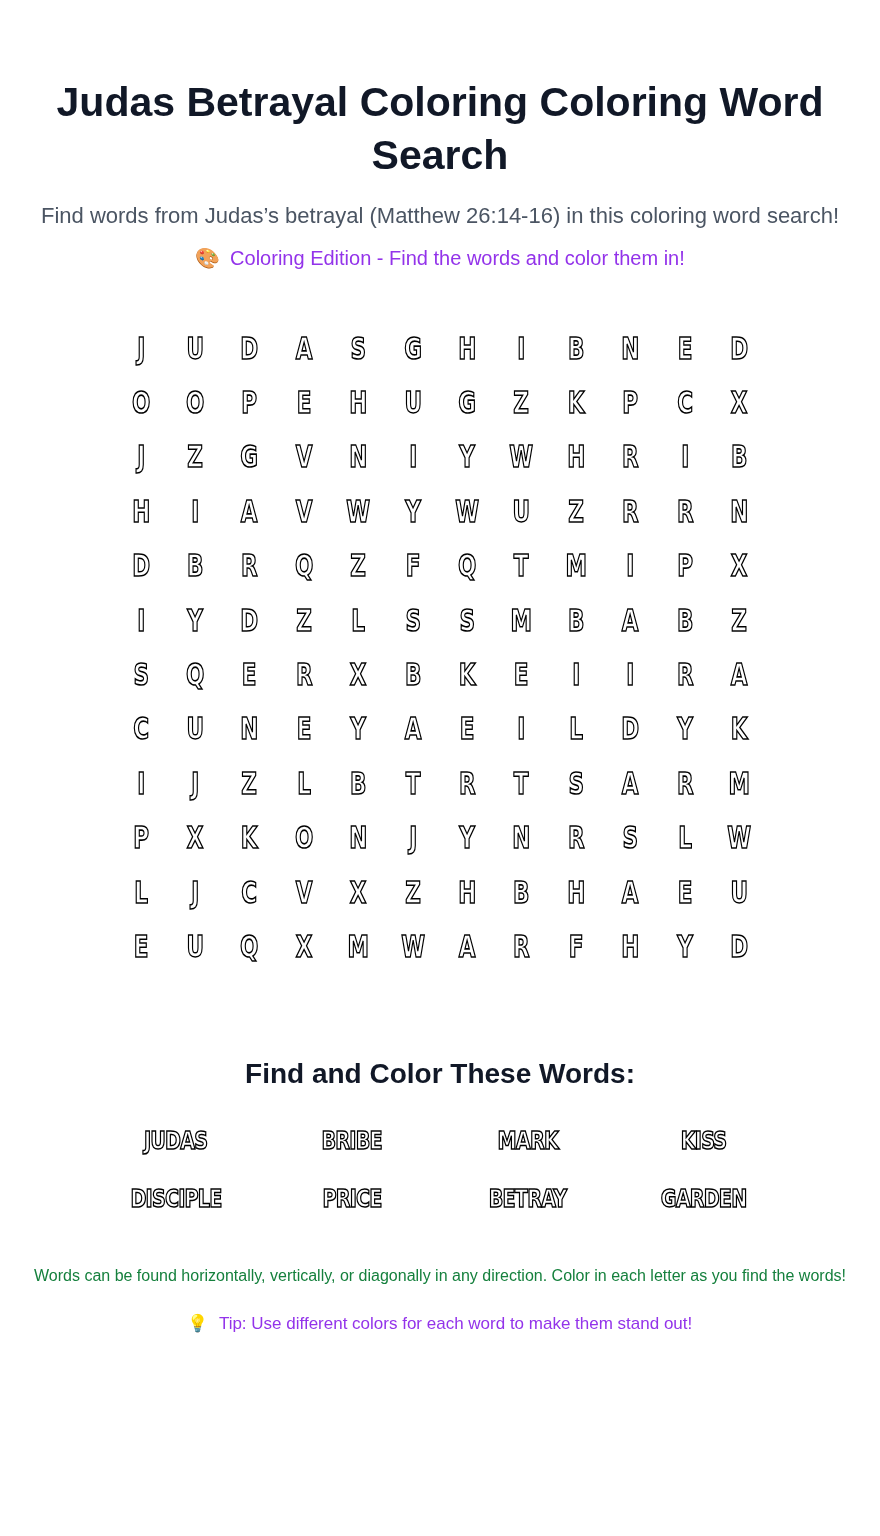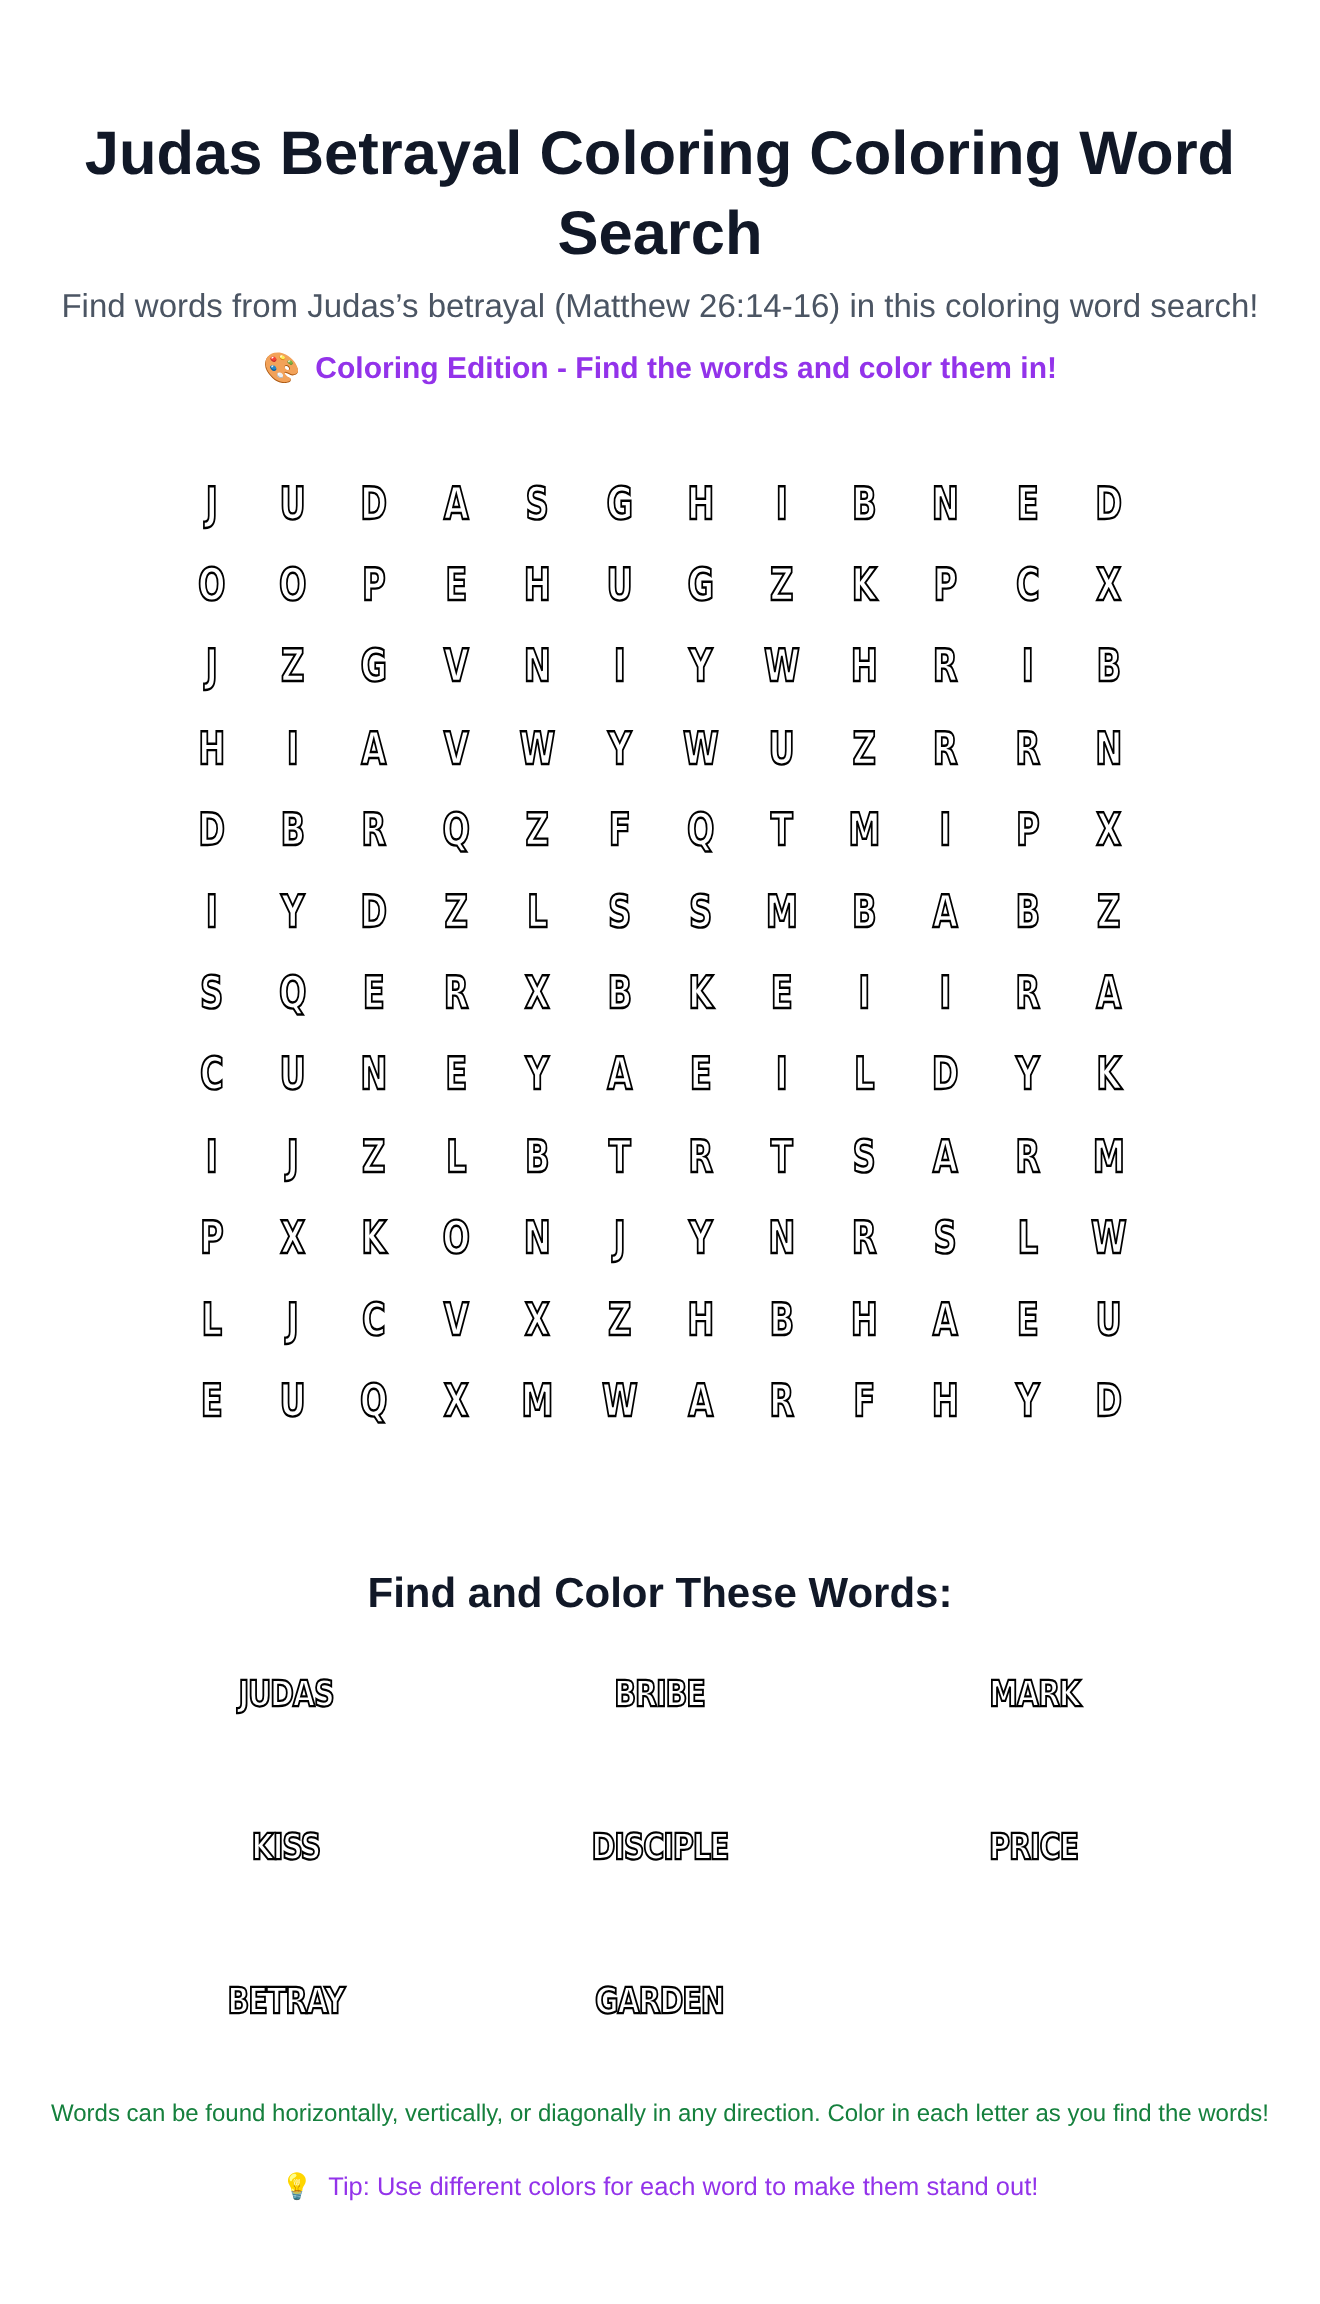--- a/index.html
+++ b/index.html
@@ -2,30 +2,30 @@
 <html><head>
 <meta charset="utf-8">
 <style>
   html, body { margin: 0; padding: 0; background: #ffffff; }
   body {
     width: 880px; height: 1536px; overflow: hidden;
     font-family: "Liberation Sans", "DejaVu Sans", sans-serif;
   }
   .page { width: 880px; box-sizing: border-box; padding: 0 24px; text-align: center; }
   .title {
-    margin: 76px 0 4px 0;
+    margin: 76px 0 16px 0;
     font-size: 41px; line-height: 53px; font-weight: 700; color: #111827;
     padding: 0 10px;
   }
   .subtitle {
     margin: 2px auto 0; width: 800px;
     font-size: 22px; line-height: 35px; color: #4b5563;
   }
   .edition {
-    margin-top: 10px; font-size: 20px; line-height: 30px; color: #9333ea; font-weight: 700;
+    margin-top: 10px; font-size: 20px; line-height: 30px; color: #9333ea; font-weight: 400;
   }
   .edition .emoji { margin-right: 10px; }
   .grid {
     margin: 48px auto 0;
     width: 640px;
     display: grid;
     grid-template-columns: repeat(12, 54.4px);
     grid-auto-rows: 54.4px;
     justify-content: center;
   }
@@ -35,21 +35,21 @@
     color: #ffffff;
     -webkit-text-stroke: 1.6px #000;
     transform: scaleX(0.72);
     letter-spacing: 0;
   }
   .words-title {
     margin-top: 82px; font-size: 28px; font-weight: 700; color: #111827; line-height: 36px;
   }
   .word-list {
     margin: 20px auto 0; width: 704px;
-    display: grid; grid-template-columns: 1fr 1fr 1fr; grid-auto-rows: 58.5px; gap: 44px;
+    display: grid; grid-template-columns: 1fr 1fr 1fr 1fr; grid-auto-rows: 58.5px;
   }
   .word {
     display: flex; align-items: center; justify-content: center;
     font-family: "DejaVu Sans", sans-serif; font-weight: 700; font-size: 24px;
     color: #fff; -webkit-text-stroke: 1.5px #000;
     letter-spacing: -1px;
   }
   .word span { display: inline-block; transform: scaleX(0.8); }
   .instructions {
     margin: 32px auto 16px; width: 830px;

